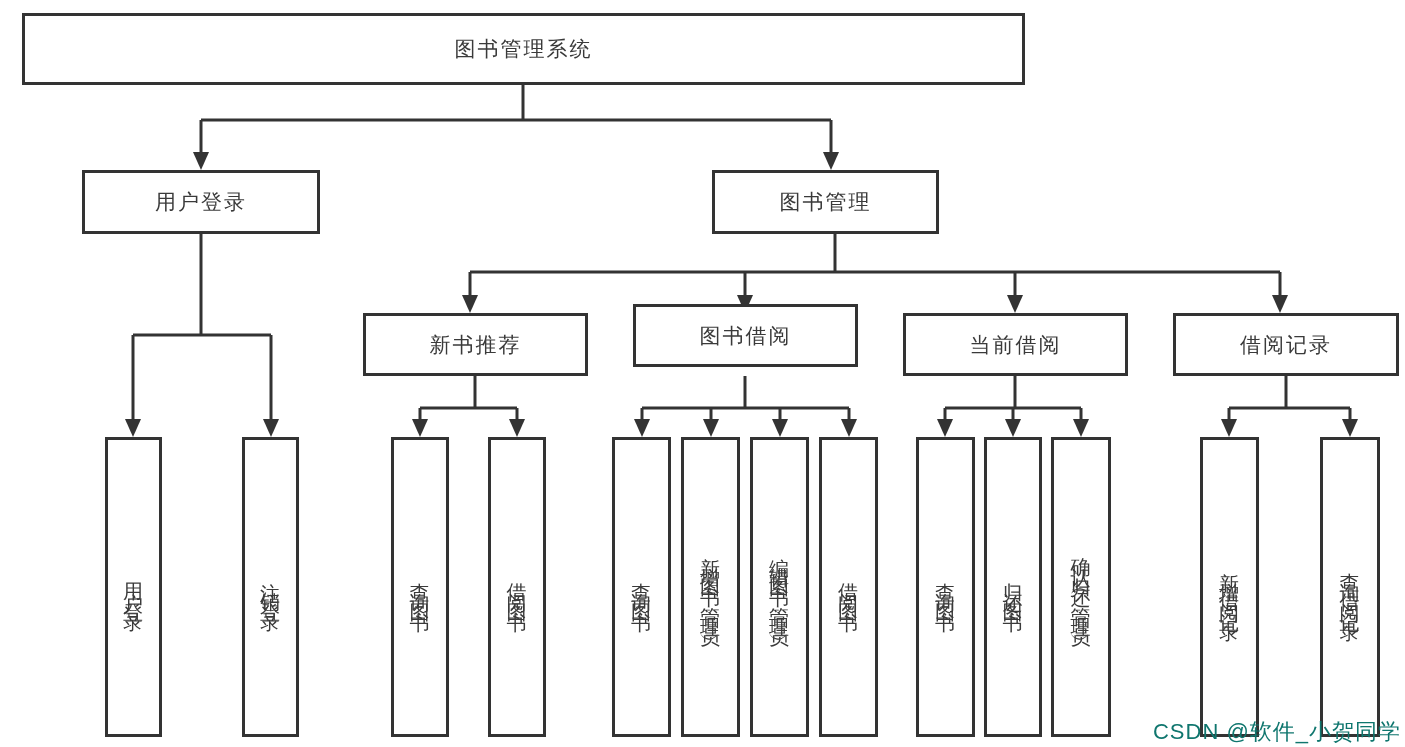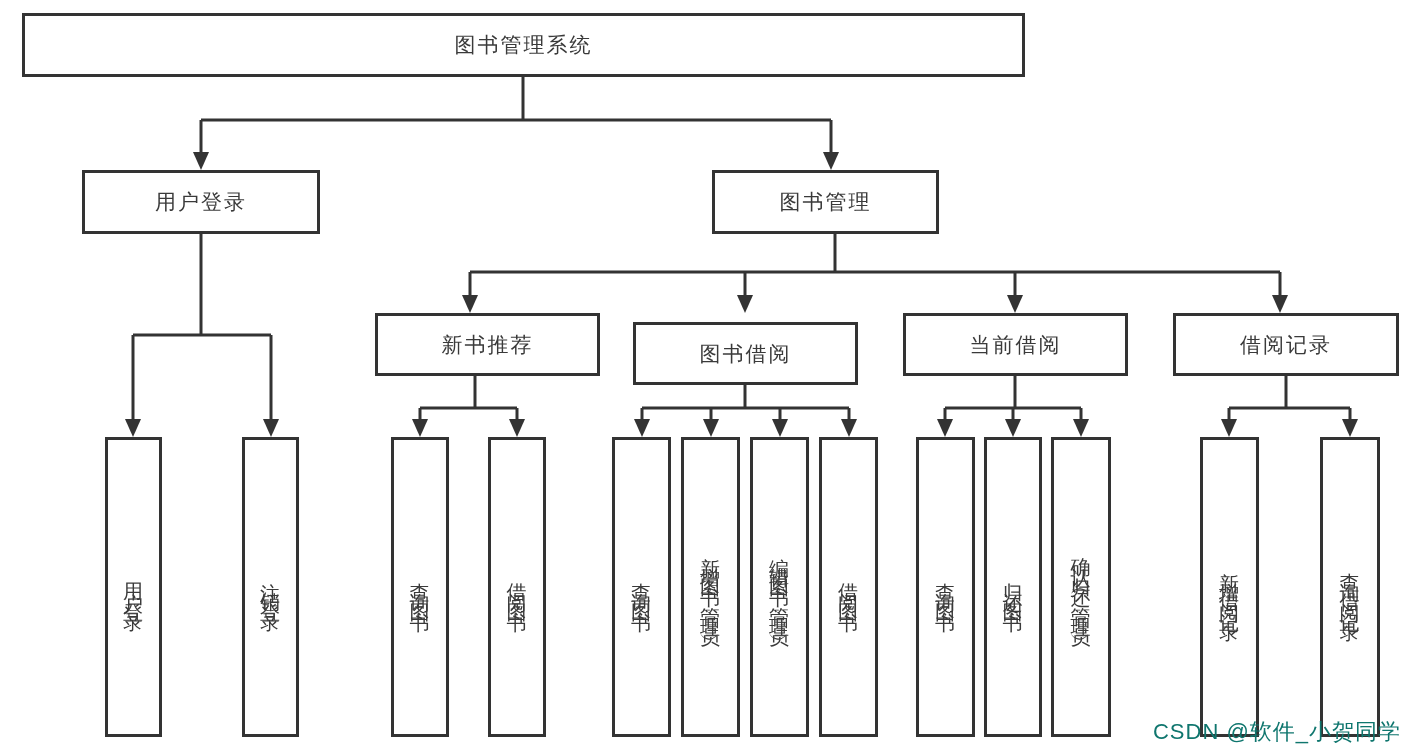--- a/index.html
+++ b/index.html
@@ -106,33 +106,33 @@
       <line x1="1013" y1="408" x2="1013" y2="423" stroke="#333333" stroke-width="3"></line>
       <polygon points="1005,419 1021,419 1013,437" fill="#333333"></polygon>
       <line x1="1081" y1="408" x2="1081" y2="423" stroke="#333333" stroke-width="3"></line>
       <polygon points="1073,419 1089,419 1081,437" fill="#333333"></polygon>
       <line x1="1229" y1="408" x2="1229" y2="423" stroke="#333333" stroke-width="3"></line>
       <polygon points="1221,419 1237,419 1229,437" fill="#333333"></polygon>
       <line x1="1350" y1="408" x2="1350" y2="423" stroke="#333333" stroke-width="3"></line>
       <polygon points="1342,419 1358,419 1350,437" fill="#333333"></polygon>
     </svg>
   <div id="watermark" style="color: #0f766e;">CSDN @软件_小贺同学</div>
-<div class="node" style="left: 22px; top: 13px; width: 1003px; height: 64px;">
+<div class="node" style="left: 22px; top: 13px; width: 1003px; height: 72px;">
       <span class="lbl">图书管理系统</span>
     </div>
     <div class="node" style="left: 82px; top: 170px; width: 238px; height: 64px;">
       <span class="lbl">用户登录</span>
     </div>
     <div class="node" style="left: 712px; top: 170px; width: 227px; height: 64px;">
       <span class="lbl">图书管理</span>
     </div>
-    <div class="node" style="left: 375px; top: 313px; width: 225px; height: 63px;">
+    <div class="node" style="left: 363px; top: 313px; width: 225px; height: 63px;">
       <span class="lbl">新书推荐</span>
     </div>
-    <div class="node" style="left: 633px; top: 322px; width: 225px; height: 63px;">
+    <div class="node" style="left: 633px; top: 304px; width: 225px; height: 63px;">
       <span class="lbl">图书借阅</span>
     </div>
     <div class="node" style="left: 1173px; top: 313px; width: 226px; height: 63px;">
       <span class="lbl">借阅记录</span>
     </div>
     <div class="node" style="left: 903px; top: 313px; width: 225px; height: 63px;">
       <span class="lbl">当前借阅</span>
     </div>
     <div class="node vertical" style="left: 105px; top: 437px; width: 57px; height: 300px;">
       <span class="lbl">用户登录</span>

